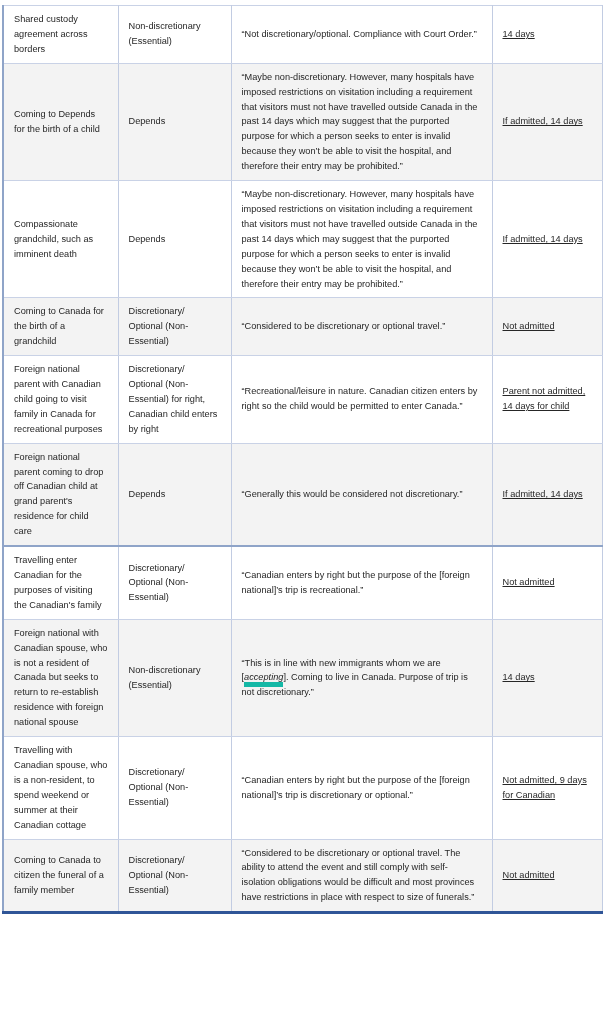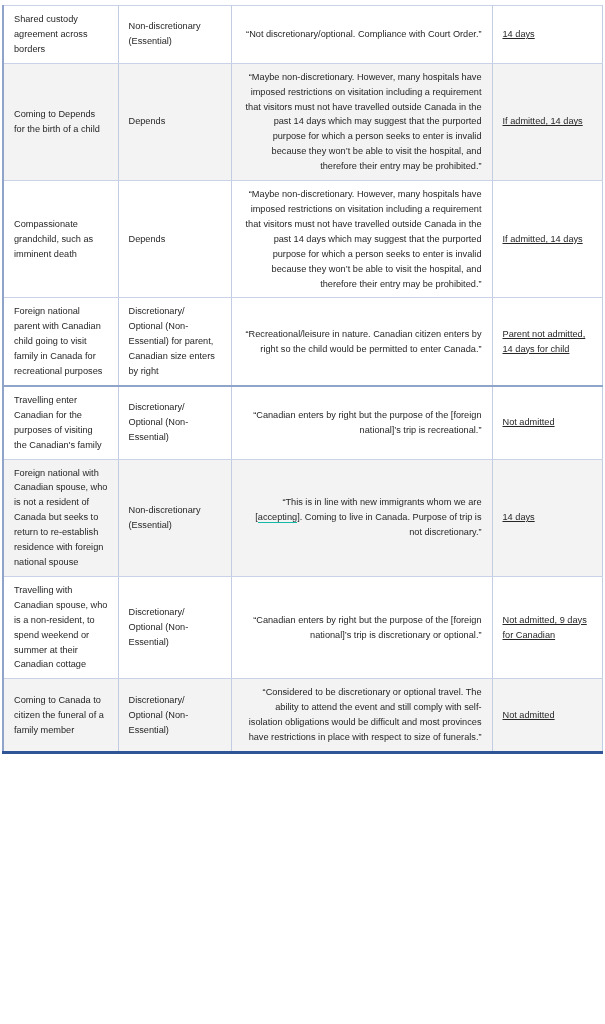--- a/index.html
+++ b/index.html
@@ -57,25 +57,26 @@
   table.policy-table tr.shaded td {
     background: #f3f3f3;
   }
 
   table.policy-table tr.thick-top td {
     border-top: 2px solid #8fa4c8;
   }
 
   td.col-scenario { padding-left: 9px; }
   td.col-category { padding-left: 9px; }
-  td.col-comment  { padding-left: 9px; text-align: right; }
+  td.col-comment  { padding-left: 9px; }
   td.col-outcome  { padding-left: 10px; text-decoration: underline; }
 
   .spellcheck {
-    border-bottom: 1px solid #14b8a6;
+    border-bottom: 5px solid #14b8a6;
+    font-style: italic;
   }
 </style>
 </head>
 <body>
 
 <div id="table-wrap">
   <table class="policy-table">
     <colgroup>
       <col class="c1">
         <col class="c2">
@@ -94,25 +95,37 @@
           <td class="col-category">Depends</td>
           <td class="col-comment">“Maybe non-discretionary. However, many hospitals have imposed restrictions on visitation including a requirement that visitors must not have travelled outside Canada in the past 14 days which may suggest that the purported purpose for which a person seeks to enter is invalid because they won’t be able to visit the hospital, and therefore their entry may be prohibited.”</td>
           <td class="col-outcome">If admitted, 14 days</td>
         </tr>
         <tr>
           <td class="col-scenario">Compassionate grandchild, such as imminent death</td>
           <td class="col-category">Depends</td>
           <td class="col-comment">“Maybe non-discretionary. However, many hospitals have imposed restrictions on visitation including a requirement that visitors must not have travelled outside Canada in the past 14 days which may suggest that the purported purpose for which a person seeks to enter is invalid because they won’t be able to visit the hospital, and therefore their entry may be prohibited.”</td>
           <td class="col-outcome">If admitted, 14 days</td>
         </tr>
+        <tr class="shaded">
+          <td class="col-scenario">Coming to Canada for the birth of a grandchild</td>
+          <td class="col-category">Discretionary/ Optional (Non- Essential)</td>
+          <td class="col-comment">“Considered to be discretionary or optional travel.”</td>
+          <td class="col-outcome">Not admitted</td>
+        </tr>
         <tr>
           <td class="col-scenario">Foreign national parent with Canadian child going to visit family in Canada for recreational purposes</td>
-          <td class="col-category">Discretionary/ Optional (Non- Essential) for parent, Canadian size enters by right</td>
+          <td class="col-category">Discretionary/ Optional (Non- Essential) for right, Canadian child enters by right</td>
           <td class="col-comment">“Recreational/leisure in nature. Canadian citizen enters by right so the child would be permitted to enter Canada.”</td>
           <td class="col-outcome">Parent not admitted, 14 days for child</td>
+        </tr>
+        <tr class="shaded">
+          <td class="col-scenario">Foreign national parent coming to drop off Canadian child at grand parent's residence for child care</td>
+          <td class="col-category">Depends</td>
+          <td class="col-comment">“Generally this would be considered not discretionary.”</td>
+          <td class="col-outcome">If admitted, 14 days</td>
         </tr>
         <tr class="thick-top">
           <td class="col-scenario">Travelling enter Canadian for the purposes of visiting the Canadian's family</td>
           <td class="col-category">Discretionary/ Optional (Non- Essential)</td>
           <td class="col-comment">“Canadian enters by right but the purpose of the [foreign national]’s trip is recreational.”</td>
           <td class="col-outcome">Not admitted</td>
         </tr>
         <tr class="shaded">
           <td class="col-scenario">Foreign national with Canadian spouse, who is not a resident of Canada but seeks to return to re-establish residence with foreign national spouse</td>
           <td class="col-category">Non-discretionary (Essential)</td>

